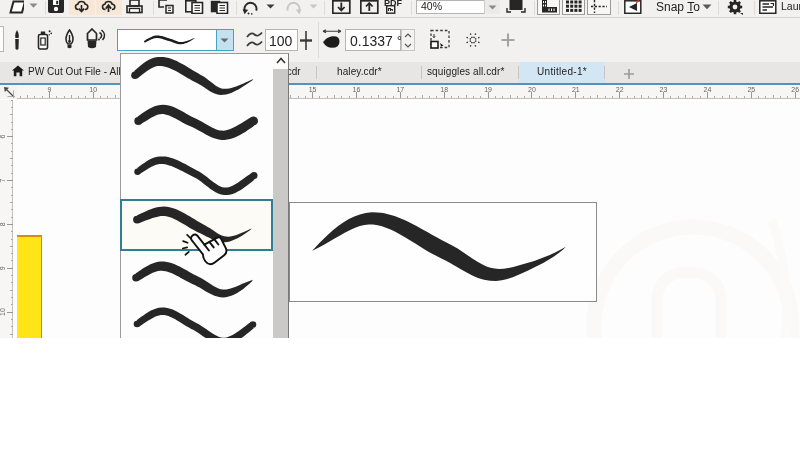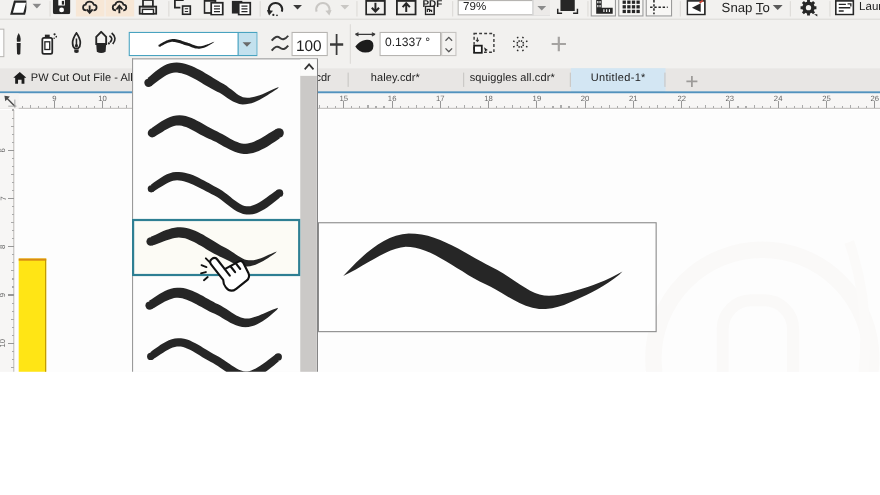--- a/index.html
+++ b/index.html
@@ -81,21 +81,21 @@
 <svg style="position:absolute;left:360px;top:0px" width="19" height="14" viewBox="0 0 19 14">
       <rect x="0.8" y="0.8" width="17" height="12.5" fill="none" stroke="#262626" stroke-width="1.7"></rect>
       <path d="M9.3 11 V3.5 M6 6.5 L9.3 3 L12.6 6.5" stroke="#262626" stroke-width="1.8" fill="none"></path>
     </svg>
 <div class="abs" style="left:384px;top:-2px;color:#262626;font-size:9px;font-weight:bold;letter-spacing:0">PDF</div>
 <svg style="position:absolute;left:386px;top:5px" width="10" height="9" viewBox="0 0 10 9">
       <rect x="0.7" y="0.7" width="8" height="7.5" fill="none" stroke="#262626" stroke-width="1.4"></rect>
       <path d="M2.5 6 V3.5 H4.5 V6 M4.5 4.5 H6.3 V6" stroke="#262626" stroke-width="1.1" fill="none"></path>
     </svg>
 <div class="abs" style="left:416px;top:0;width:84px;height:14px;background:#fff;border:1px solid #b6b4b1"></div>
-<div class="abs" style="left:421px;top:0px;color:#222;font-size:10.5px">79%</div>
+<div class="abs" style="left:421px;top:0px;color:#222;font-size:10.5px">40%</div>
 <div class="abs" style="left:484px;top:0;width:16px;height:14px;background:#eceae8;border-left:1px solid #ccc"></div>
 <svg style="position:absolute;left:488px;top:5px" width="9" height="5" viewBox="0 0 9 5">
       <path d="M0.5 0.5 L8.5 0.5 L4.5 4.5 Z" fill="#8a8a8a"></path>
     </svg>
 <svg style="position:absolute;left:506px;top:0px" width="20" height="14" viewBox="0 0 20 14">
       <rect x="3.5" y="0" width="13" height="10" fill="#262626"></rect>
       <path d="M1 8 V12 H5 M19 8 V12 H15" stroke="#262626" stroke-width="1.4" fill="none"></path>
     </svg>
 <div class="abs" style="left:537px;top:-3px;width:23px;height:18px;background:#f8f7f5;border:1px solid #9b9b9b"></div>
 <svg style="position:absolute;left:540px;top:0px" width="18" height="14" viewBox="0 0 18 14">
@@ -204,21 +204,21 @@
 <svg style="position:absolute;left:299px;top:31px" width="14" height="19" viewBox="0 0 14 19">
       <path d="M7 0 V19" stroke="#3a3a3a" stroke-width="1.6"></path>
       <path d="M1 9.5 H13" stroke="#3a3a3a" stroke-width="2.4"></path>
     </svg>
 <div class="abs" style="left:318px;top:22px;width:1px;height:36px;background:#dddbd8"></div>
 <svg style="position:absolute;left:322px;top:29px" width="21" height="22" viewBox="0 0 21 22">
       <path d="M1 2.2 H19 M1 2.2 L4 0.7 M1 2.2 L4 3.7 M19 2.2 L16 0.7 M19 2.2 L16 3.7" stroke="#3a3a3a" stroke-width="1.1" fill="none"></path>
       <path d="M1 13.2 Q5 8 10 7.3 Q17.5 6.5 17.5 12.5 Q17.5 18.8 10 18.8 Q4.5 18.8 1 13.2 Z" fill="#1c1c1c"></path>
     </svg>
 <div class="abs" style="left:345px;top:29px;width:56px;height:22px;background:#fff;border:1px solid #b6b4b1"></div>
-<div class="abs" style="left:350px;top:33px;color:#222;font-size:11px">0.1337 °</div>
+<div class="abs" style="left:350px;top:33px;color:#222;font-size:14px">0.1337 °</div>
 <div class="abs" style="left:401px;top:29px;width:14px;height:22px;background:#f4f3f1;border:1px solid #c6c4c1"></div>
 <svg style="position:absolute;left:404px;top:33px" width="8" height="5" viewBox="0 0 8 5">
       <path d="M1 4 L4 1 L7 4" stroke="#555" stroke-width="1.2" fill="none"></path>
     </svg>
 <svg style="position:absolute;left:404px;top:43px" width="8" height="5" viewBox="0 0 8 5">
       <path d="M1 1 L4 4 L7 1" stroke="#555" stroke-width="1.2" fill="none"></path>
     </svg>
 <svg style="position:absolute;left:428px;top:29px" width="25" height="22" viewBox="0 0 25 22">
       <rect x="3" y="1.5" width="18" height="17" fill="none" stroke="#3a3a3a" stroke-width="1.3" stroke-dasharray="2.6 2"></rect>
       <rect x="3" y="12.5" width="7" height="6.5" fill="#fff" stroke="#1c1c1c" stroke-width="1.6"></rect>

